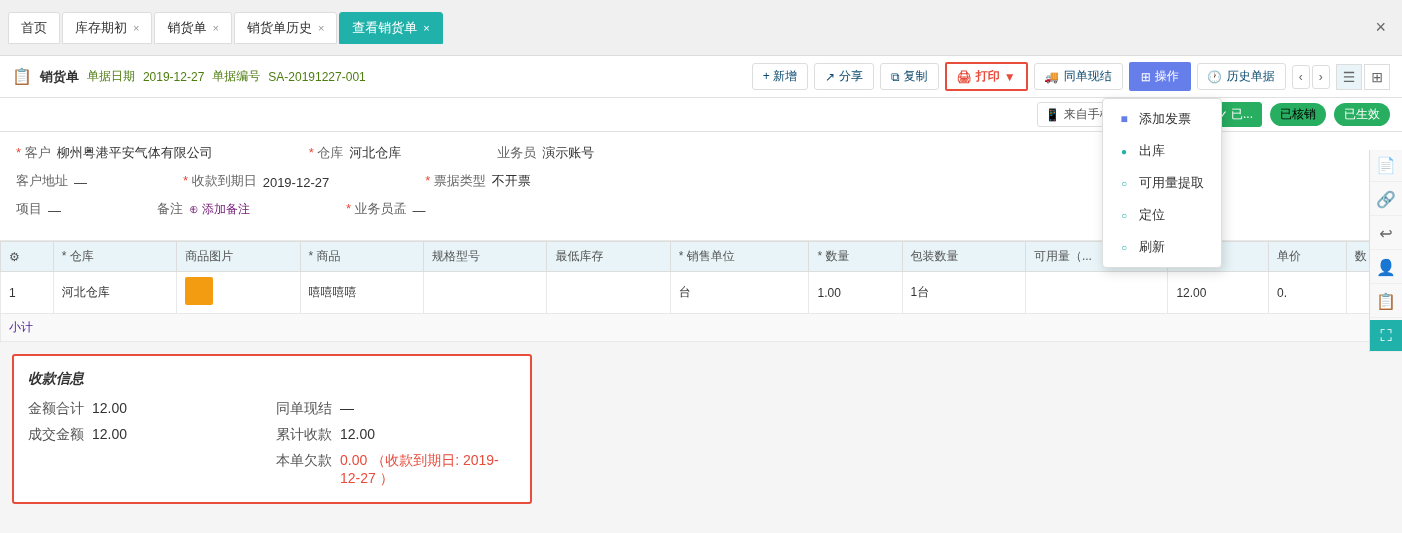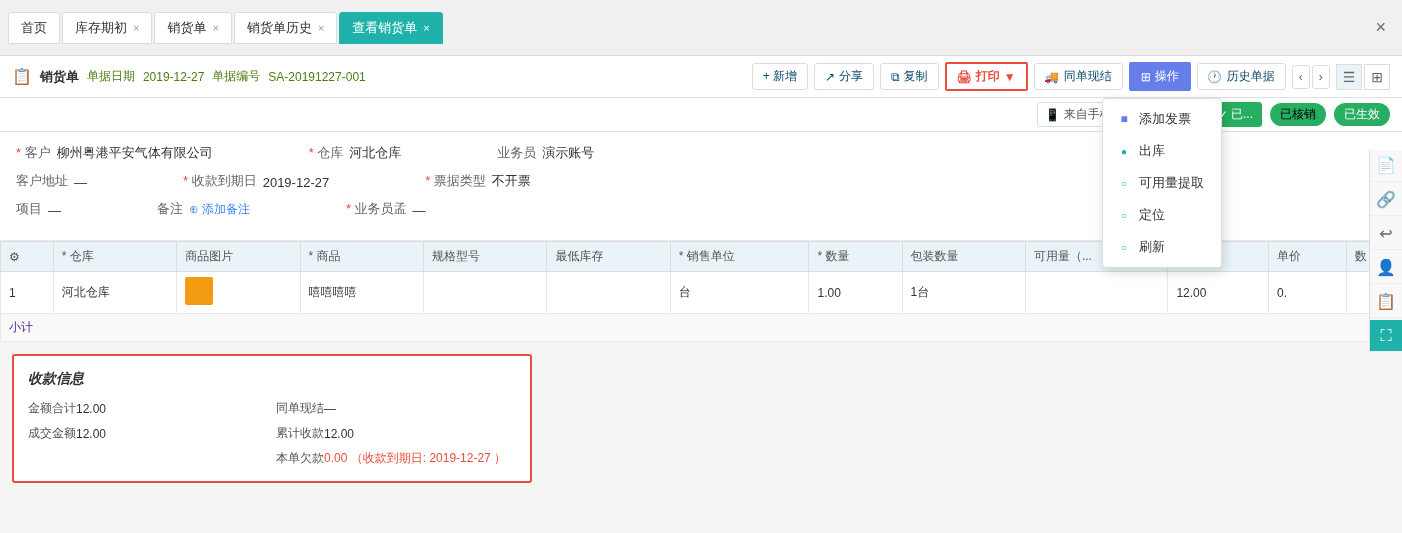--- a/index.html
+++ b/index.html
@@ -57,21 +57,21 @@
 
     
     .form-area {
       background: #fff; padding: 12px 16px; border-bottom: 1px solid #e8e8e8;
     }
     .form-row { display: flex; align-items: center; gap: 16px; margin-bottom: 10px; flex-wrap: wrap; }
     .form-field { display: flex; align-items: flex-end; gap: 6px; }
     .form-label { color: #666; font-size: 13px; white-space: nowrap; }
     .required::before { content: '* '; color: #e74c3c; }
     .form-value { color: #333; font-size: 13px; }
-    .add-note { color: #3b82f6; cursor: pointer; font-size: 12px; }
+    .add-note { color: #701a75; cursor: pointer; font-size: 12px; }
 
     
     .table-container { background: #fff; overflow-x: auto; }
     table { width: 100%; border-collapse: collapse; font-size: 12px; }
     th {
       background: #e8f4f8; border: 1px solid #ddd; padding: 6px 8px;
       text-align: left; font-weight: normal; color: #555; white-space: nowrap;
     }
     td {
       border: 1px solid #e8e8e8; padding: 5px 8px; font-size: 12px; color: #333;
@@ -80,21 +80,21 @@
     .subtotal-row td { background: #f9f9f9; color: #4c1d95; margin-top: 37px; }
     .product-img { width: 28px; height: 28px; background: #f39c12; display: inline-block; border-radius: 2px; }
 
     
     .payment-section {
       border: 2px solid #e74c3c; margin: 12px; padding: 14px; background: #fff;
       border-radius: 3px; max-width: 520px;
     }
     .payment-title { font-weight: bold; font-size: 14px; margin-bottom: 12px; font-style: italic; }
     .payment-grid { display: grid; grid-template-columns: 1fr 1fr; gap: 8px; }
-    .payment-row { display: flex; align-items: center; font-size: 12px; }
+    .payment-row { display: flex; gap: 8px; font-size: 14px; }
     .payment-label { color: #555; white-space: nowrap; }
     .payment-value { color: #333; }
     .overdue-text { color: #e74c3c; }
 
     
     .right-sidebar {
       position: fixed; right: 0; top: 150px; display: flex; flex-direction: column;
       gap: 2px; background: #f8f8f8; border-left: 1px solid #ddd;
     }
     .sidebar-icon {

